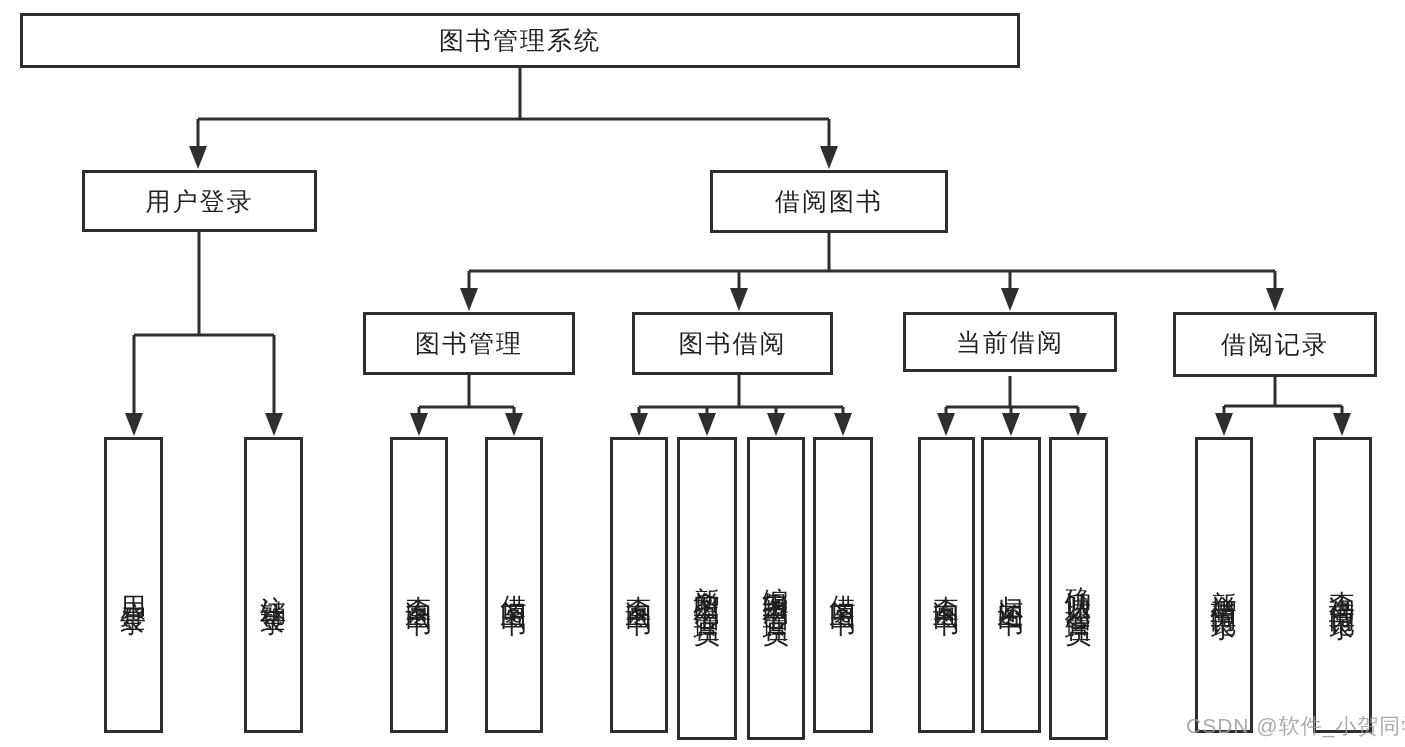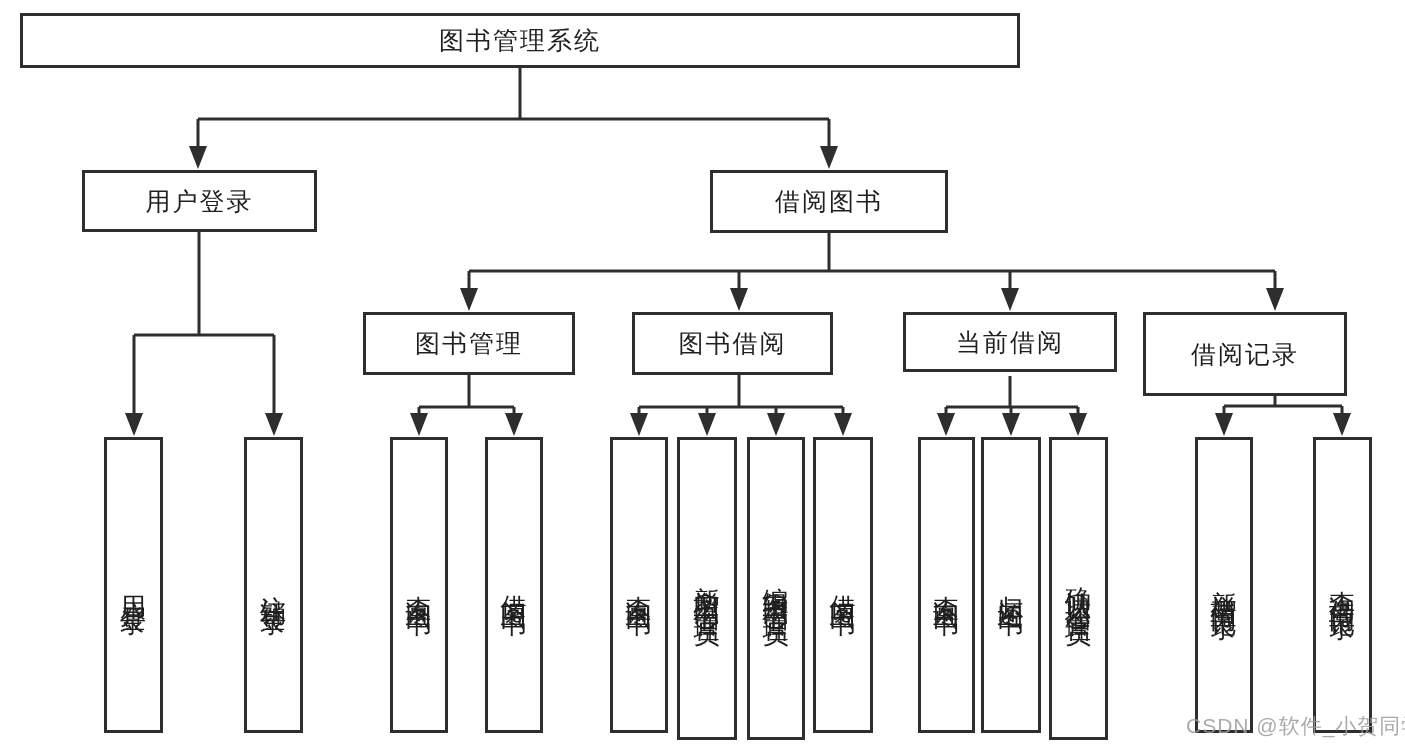--- a/index.html
+++ b/index.html
@@ -74,21 +74,21 @@
   </svg>
 
   <div class="box h" style="left:20px; top:13px; width:1000px; height:55px">图书管理系统</div>
 
   <div class="box h" style="left:82px; top:170px; width:235px; height:62px">用户登录</div>
   <div class="box h" style="left:710px; top:170px; width:238px; height:63px">借阅图书</div>
 
   <div class="box h" style="left:363px; top:312px; width:212px; height:63px">图书管理</div>
   <div class="box h" style="left:632px; top:312px; width:201px; height:63px">图书借阅</div>
   <div class="box h" style="left:903px; top:312px; width:214px; height:60px">当前借阅</div>
-  <div class="box h" style="left:1143px; top:312px; width:204px; height:84px">借阅记录</div>
+  <div class="box h" style="left:1173px; top:312px; width:204px; height:65px">借阅记录</div>
 
   <div class="box v" style="left:104px; top:437px; width:59px; height:296px">用户登录</div>
   <div class="box v" style="left:244px; top:437px; width:59px; height:296px">注销登录</div>
 
   <div class="box v" style="left:390px; top:437px; width:58px; height:296px">查询图书</div>
   <div class="box v" style="left:485px; top:437px; width:58px; height:296px">借阅图书</div>
 
   <div class="box v" style="left:610px; top:437px; width:58px; height:296px">查询图书</div>
   <div class="box v" style="left:677px; top:437px; width:60px; height:303px">新增图书（管理员）</div>
   <div class="box v" style="left:747px; top:437px; width:58px; height:303px">编辑图书（管理员）</div>

